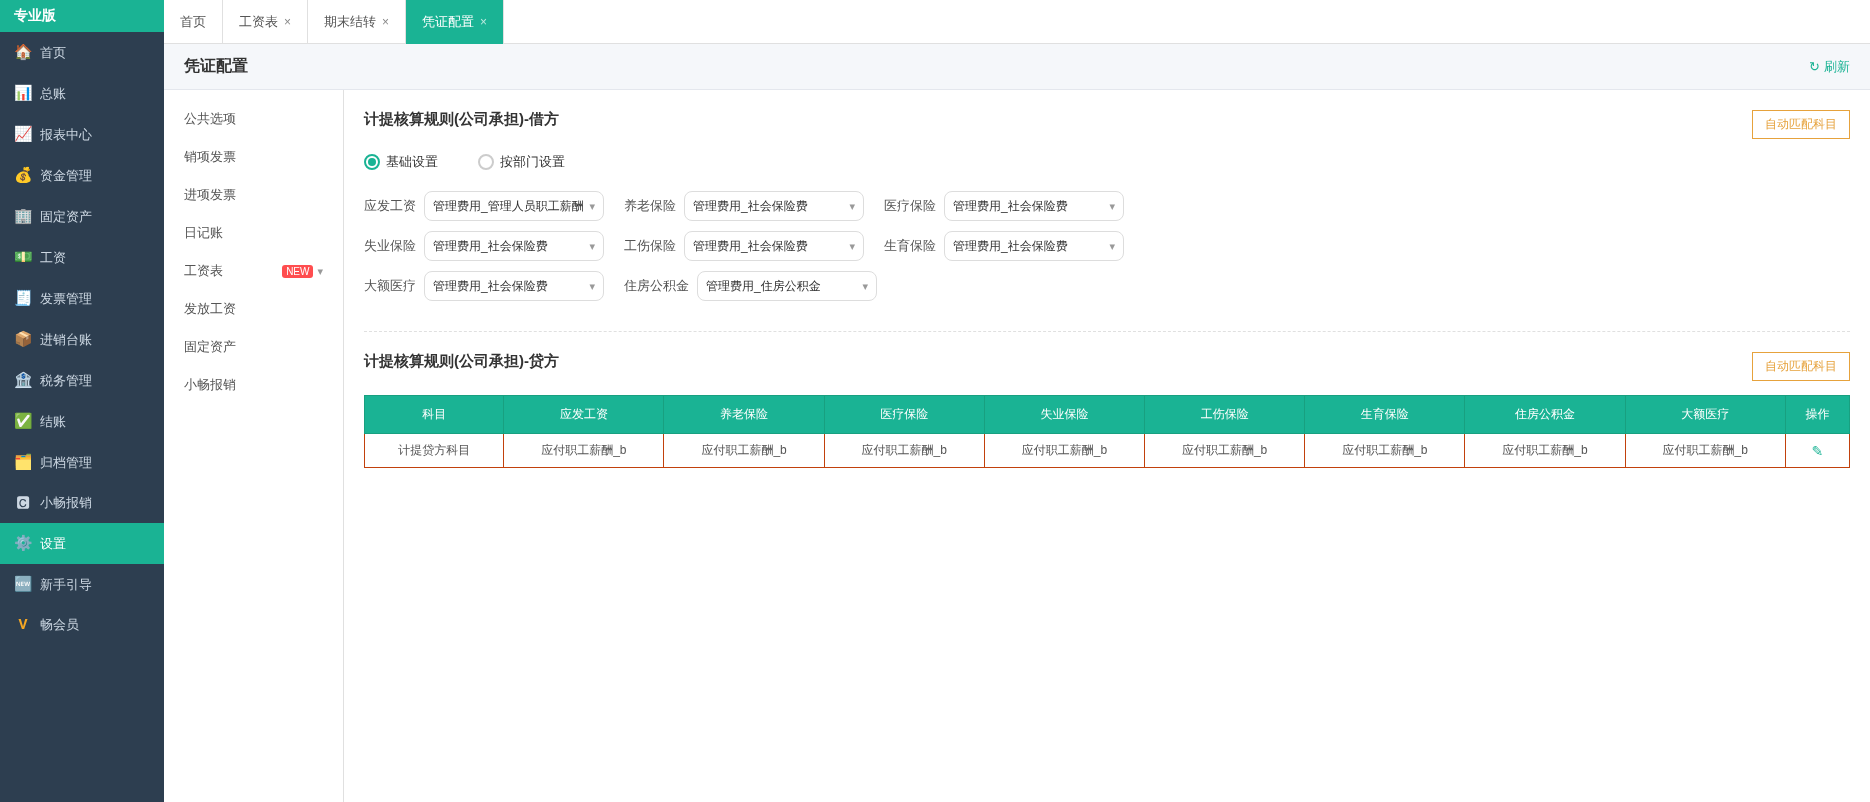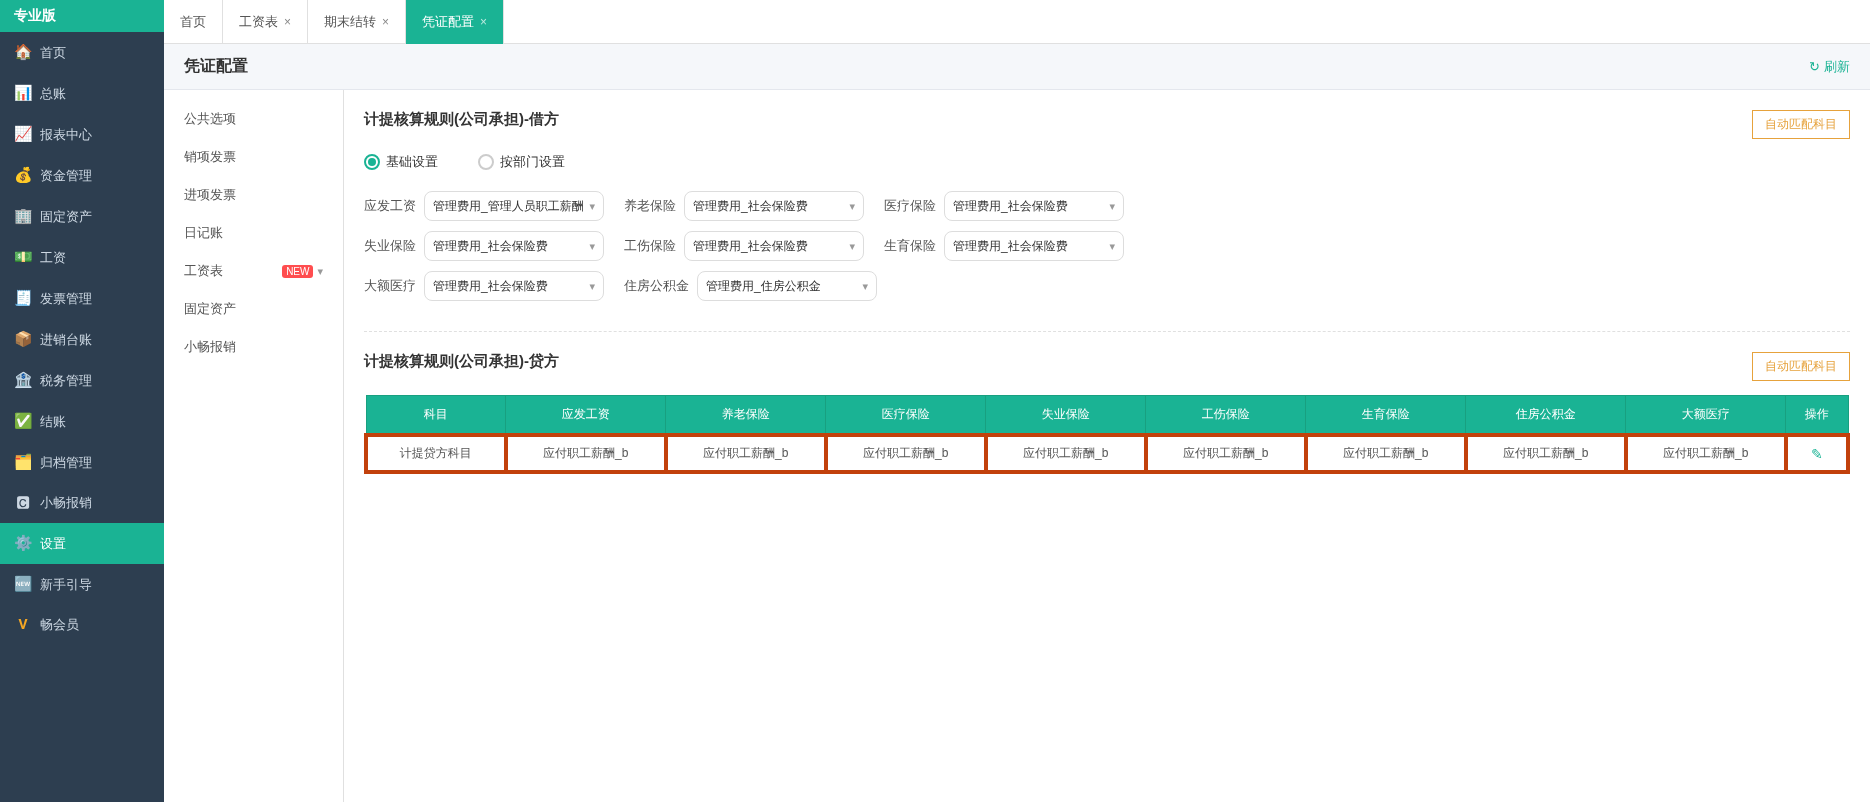--- a/index.html
+++ b/index.html
@@ -246,21 +246,21 @@
       padding: 10px 8px;
       text-align: center;
       font-weight: normal;
       border: 1px solid #18a080;
     }
     .data-table tbody tr {
       background: white;
     }
     .data-table tbody td {
       padding: 8px;
-      border: 4px solid #c2410c;
+      border: 1px solid #c2410c;
       text-align: center;
       color: #555;
     }
     .table-edit-btn {
       color: #1ab394;
       cursor: pointer;
       font-size: 14px;
     }
   </style>
 </head>
@@ -372,20 +372,23 @@
       </div>
       <div class="left-nav-item">
         <span>日记账</span>
       </div>
       <div class="left-nav-item" style="justify-content:space-between;">
         <span>工资表</span>
         <span style="display:flex;align-items:center;gap:4px;text-align:center;">
           <span class="new-badge">NEW</span>
           <span class="arrow">▾</span>
         </span>
+      </div>
+      <div class="left-nav-item">
+        <span>发放工资</span>
       </div>
       <div class="left-nav-item">
         <span>固定资产</span>
       </div>
       <div class="left-nav-item">
         <span>小畅报销</span>
       </div>
     </div>
 
     <div class="right-content">

